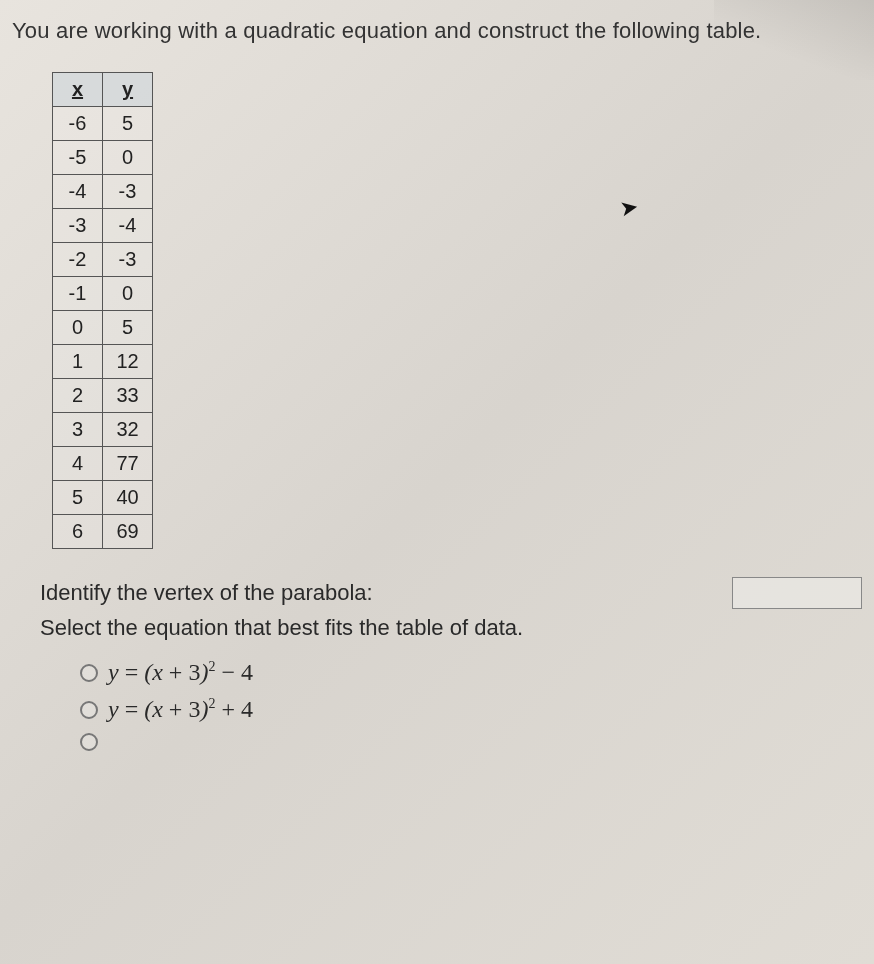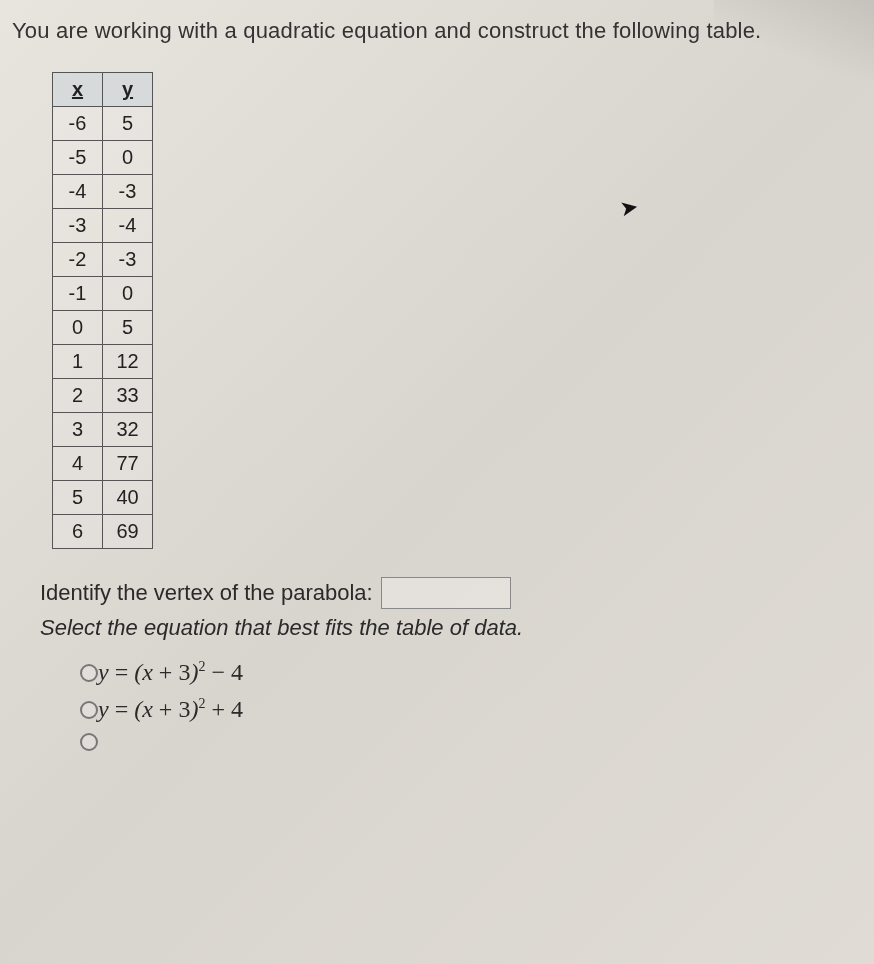--- a/index.html
+++ b/index.html
@@ -46,45 +46,46 @@
     .prompt-block {
       margin-left: 28px;
       font-size: 22px;
       color: #2a2a2a;
     }
     .line1 {
       display: flex;
       align-items: center;
       gap: 8px;
       margin-bottom: 6px;
+      justify-content: space-between;
     }
     .answer-box {
       display: inline-block;
       width: 130px;
       height: 32px;
       border: 1px solid #888;
       background: rgba(255,255,255,0.3);
       vertical-align: middle;
     }
     .reminder {
       font-style: italic;
       font-size: 21px;
       margin-bottom: 22px;
     }
     .select-prompt {
       font-size: 22px;
       margin-bottom: 18px;
-      font-style: italic;
     }
     .options {
       margin-left: 40px;
     }
     .option-row {
       display: flex;
       align-items: center;
+      gap: 10px;
       margin-bottom: 10px;
       font-size: 24px;
       font-family: 'Times New Roman', serif;
     }
     .radio {
       width: 18px;
       height: 18px;
       border: 2px solid #777;
       border-radius: 50%;
       flex-shrink: 0;

